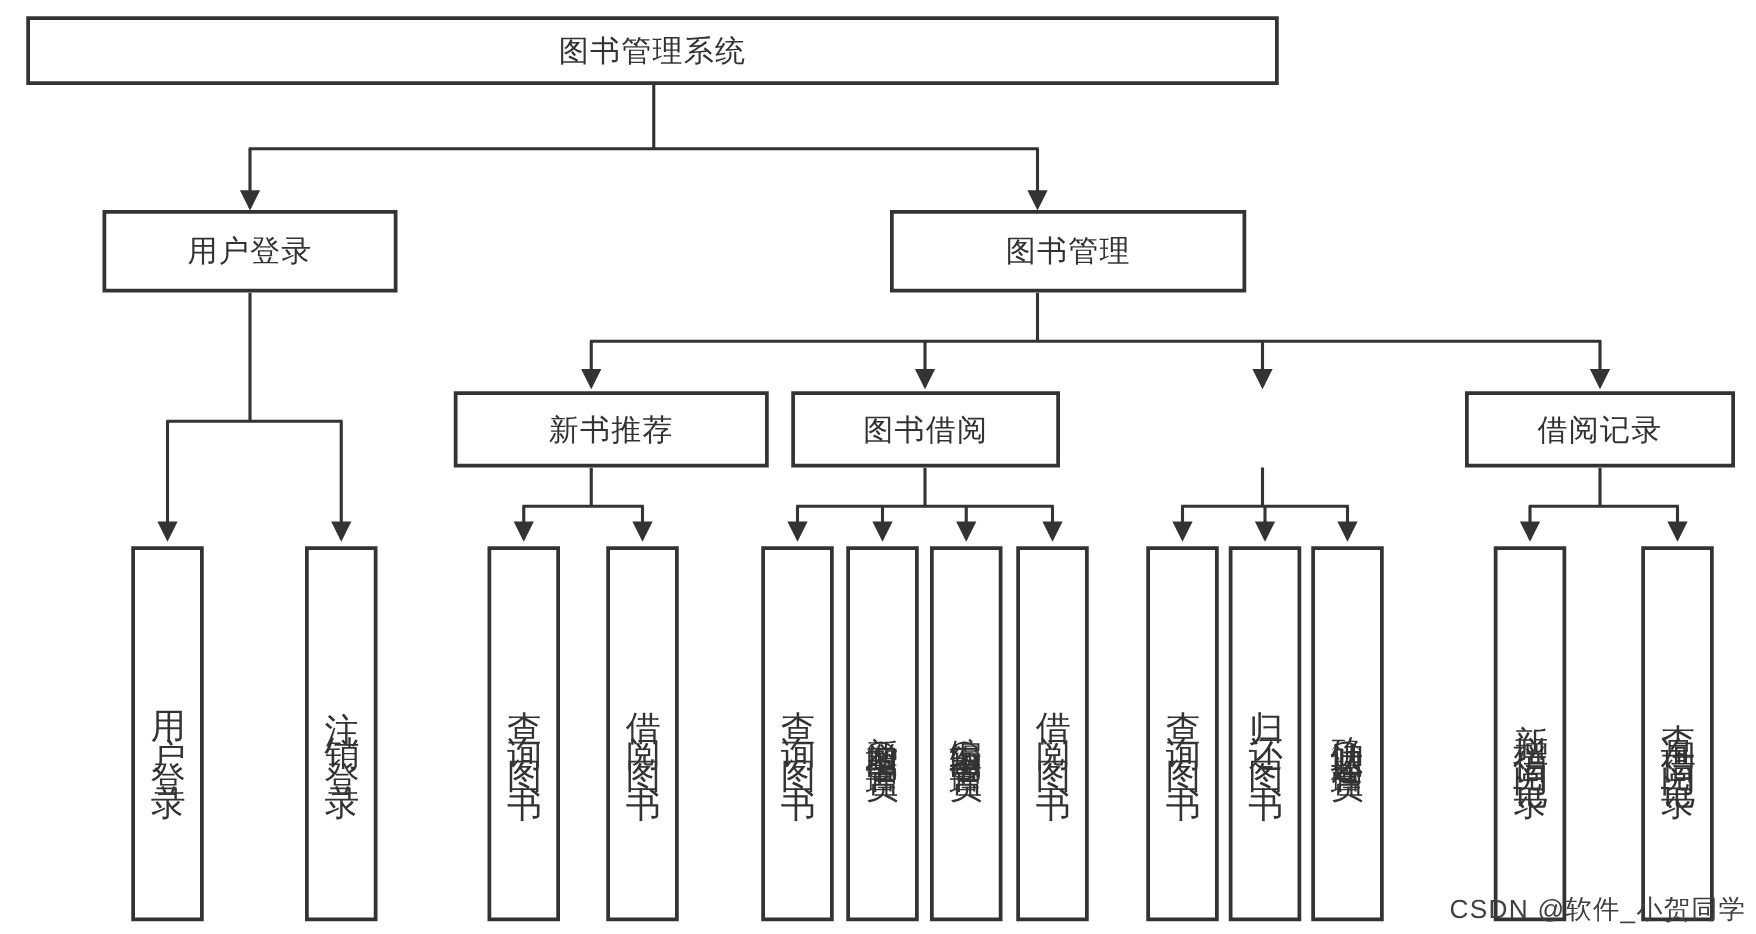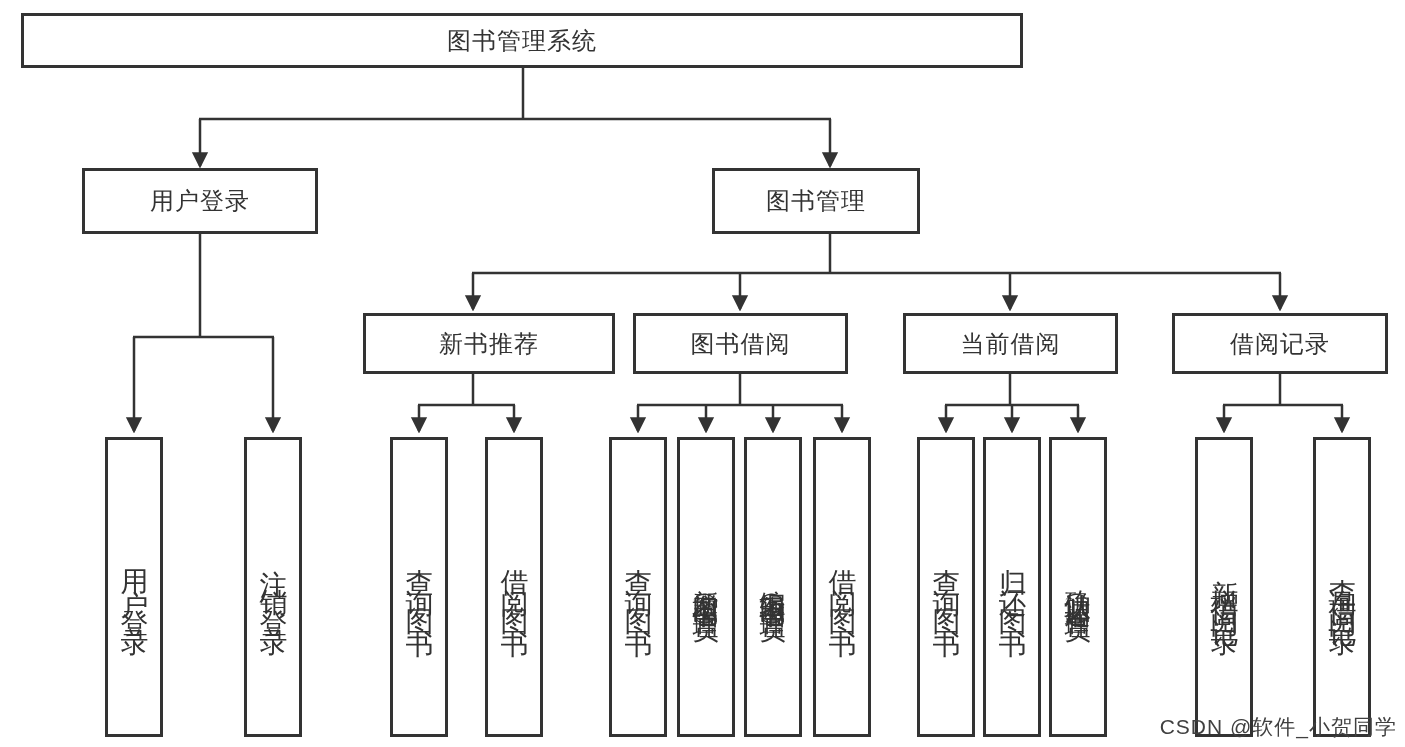--- a/index.html
+++ b/index.html
@@ -97,32 +97,29 @@
     </g>
   </svg>
 
   <div class="node h-node root-node" style="left:21px;top:13px;width:1002px;height:55px;">
     <span>图书管理系统</span>
   </div>
 
   <div class="node h-node" style="left:82px;top:168px;width:236px;height:66px;">
     <span>用户登录</span>
   </div>
-  <div class="node h-node" style="left:712px;top:168px;width:208px;height:66px;font-family:Liberation Serif, serif;">
+  <div class="node h-node" style="left:712px;top:168px;width:285px;height:66px;font-family:Liberation Serif, serif;">
     <span>图书管理</span>
   </div>
 
   <div class="node h-node" style="left:363px;top:313px;width:252px;height:61px;">
     <span>新书推荐</span>
   </div>
   <div class="node h-node" style="left:633px;top:313px;width:215px;height:61px;">
     <span>图书借阅</span>
-  </div>
-  <div class="node h-node" style="left:903px;top:313px;width:215px;height:61px;">
-    <span>当前借阅</span>
   </div>
   <div class="node h-node" style="left:1172px;top:313px;width:216px;height:61px;">
     <span>借阅记录</span>
   </div>
 
   <div class="node pillar" style="left:105px;top:437px;width:58px;height:300px;">
     <span>用户登录</span>
   </div>
   <div class="node pillar" style="left:244px;top:437px;width:58px;height:300px;">
     <span>注销登录</span>

